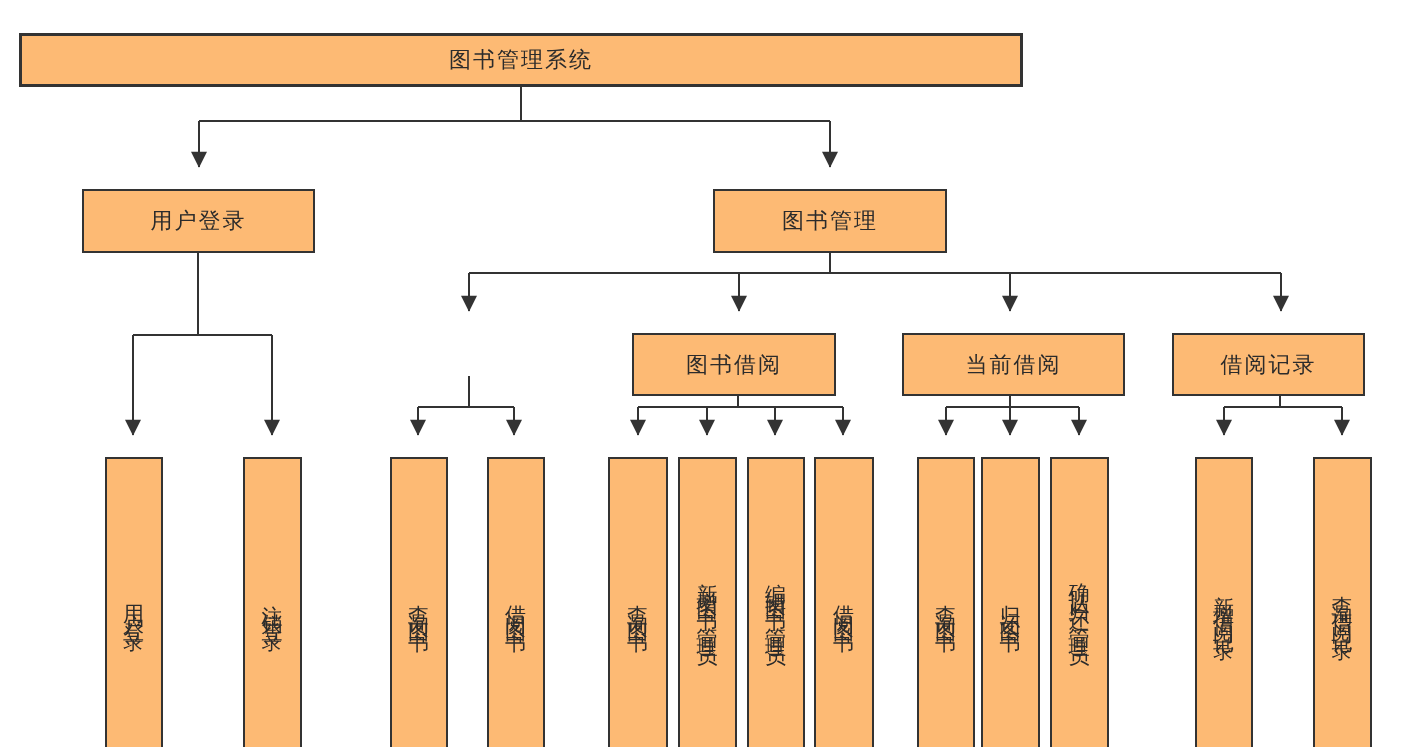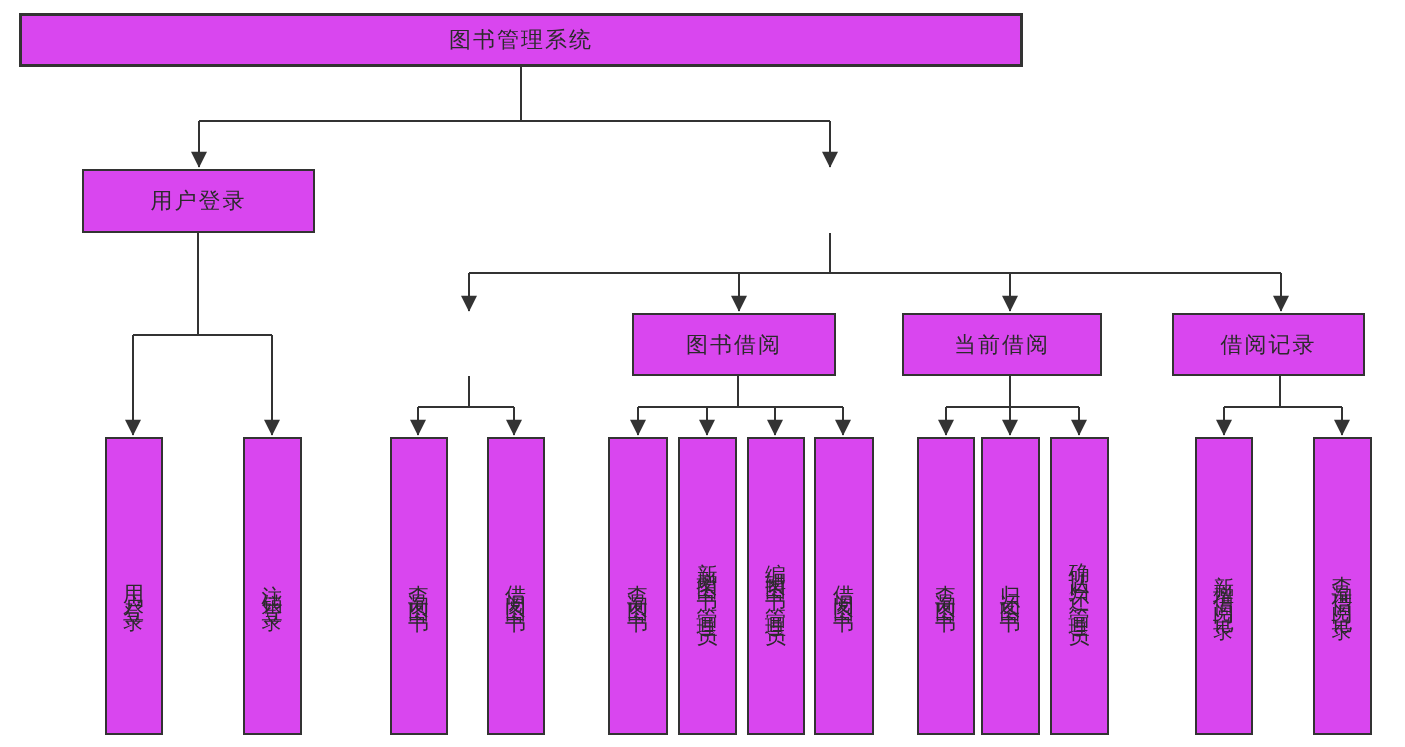--- a/index.html
+++ b/index.html
@@ -2,22 +2,22 @@
 <html><head>
 <meta charset="utf-8">
 <style>
   html,body { margin:0; padding:0; background:#ffffff; }
   .stage {
     position:relative; width:1405px; height:747px; background:#ffffff;
     font-family:"Liberation Sans","DejaVu Sans",sans-serif; color:#2b2b2b; overflow:hidden;
   }
   .connectors { position:absolute; left:0; top:0; }
   .box {
-    position:absolute; box-sizing:border-box; background:#d946ef;
-    border:2px solid #333333; display:flex; align-items:center; justify-content:center;
+    position:absolute; box-sizing:border-box; background:#fdba74;
+    border:2px solid #333333; display:flex; align-items:center; justify-content:center;margin-top:20px;
   }
   .box.root { border-width:3px; }
   .lbl-h { font-size:22px; letter-spacing:2px; white-space:nowrap; }
   .lbl-v {
     writing-mode:vertical-lr; text-orientation:mixed;
     font-size:21px; letter-spacing:9px; line-height:1; white-space:nowrap;
   }
   .watermark {
     position:absolute; right:4px; bottom:2px; z-index:5;
     font-size:21px; letter-spacing:1px; color:#b7bdc7; white-space:nowrap;
@@ -71,25 +71,28 @@
     </g>
   </svg>
 
   <div class="box root" style="left:19px;top:13px;width:1004px;height:54px">
     <span class="lbl-h">图书管理系统</span>
   </div>
 
   <div class="box" style="left:82px;top:169px;width:233px;height:64px">
     <span class="lbl-h">用户登录</span>
   </div>
+  <div class="box" style="left:713px;top:169px;width:234px;height:64px">
+    <span class="lbl-h">图书管理</span>
+  </div>
 
   <div class="box" style="left:632px;top:313px;width:204px;height:63px">
     <span class="lbl-h">图书借阅</span>
   </div>
-  <div class="box" style="left:902px;top:313px;width:200px;height:63px">
+  <div class="box" style="left:902px;top:313px;width:223px;height:63px">
     <span class="lbl-h">当前借阅</span>
   </div>
   <div class="box" style="left:1172px;top:313px;width:193px;height:63px">
     <span class="lbl-h">借阅记录</span>
   </div>
 
   <div class="box" style="left:105px;top:437px;width:58px;height:298px">
     <span class="lbl-v">用户登录</span>
   </div>
   <div class="box" style="left:243px;top:437px;width:59px;height:298px">

